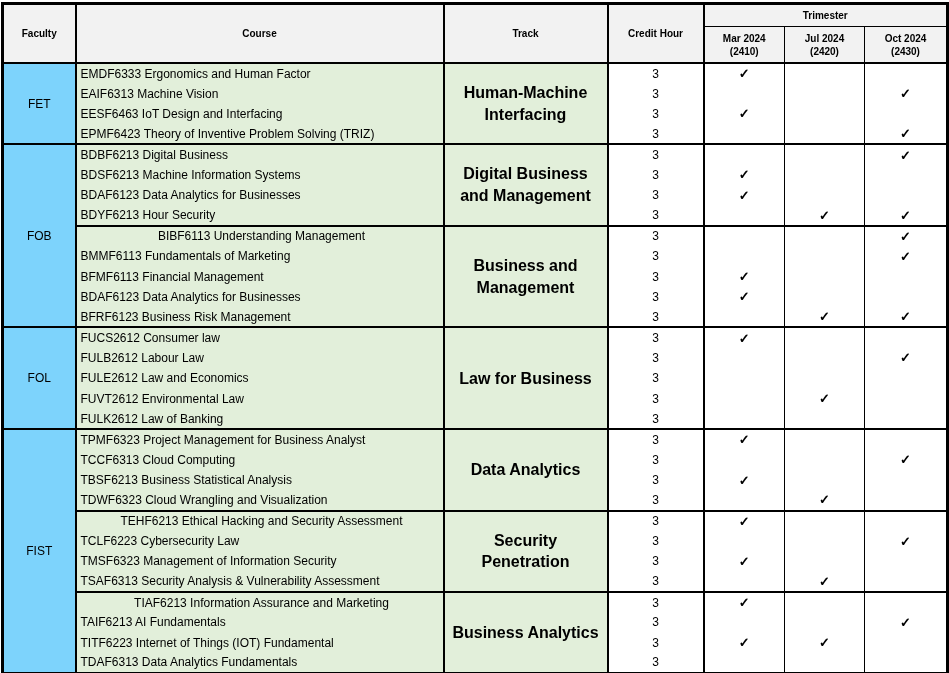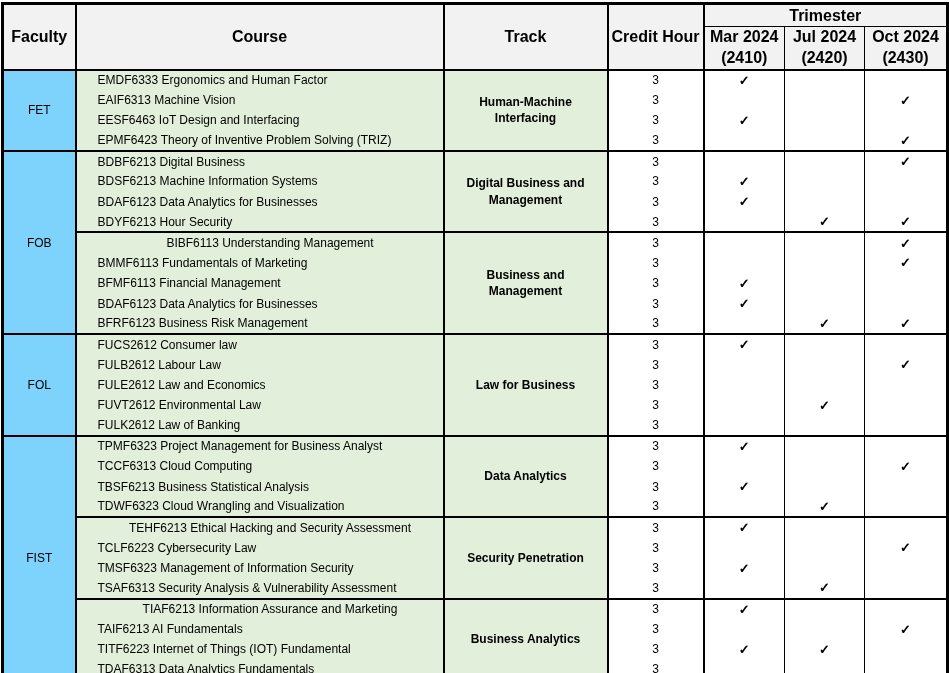--- a/index.html
+++ b/index.html
@@ -7,30 +7,30 @@
     --header-bg:#f2f2f2;
     --line:#000000;
     --page-bg:#ffffff;
   }
   html,body{margin:0;padding:0;background:var(--page-bg);}
   body{font-family:"Liberation Sans",sans-serif;color:#000;}
   .wrap{width:949px;height:673px;overflow:hidden;box-sizing:border-box;padding:2px 1px;}
   table{border-collapse:collapse;table-layout:fixed;border:3px solid var(--line);width:945px;}
   th,td{padding:0;overflow:hidden;}
   
-  thead th{background:var(--header-bg);font-weight:bold;font-size:16px;text-align:center;vertical-align:middle;}
+  thead th{background:var(--header-bg);font-weight:bold;font-size:10px;text-align:center;vertical-align:middle;}
   th.h-faculty,th.h-course,th.h-track,th.h-credit{border-right:2px solid var(--line);border-bottom:2px solid var(--line);}
   th.h-trimester{border-bottom:1px solid var(--line);height:21px;}
   tr.month-row th{border-left:1px solid var(--line);border-bottom:2px solid var(--line);height:35px;white-space:pre-line;line-height:1.3;}
   
   tbody tr{height:20.35px;}
   td{font-size:12px;vertical-align:middle;}
   td.faculty{text-align:center;border-right:2px solid var(--line);background:#7dd3fc;}
-  td.course{background:var(--track-bg);padding-left:21px;border-right:2px solid var(--line);white-space:nowrap;}
-  td.track{background:var(--track-bg);font-weight:bold;font-size:12px;text-align:center;border-right:2px solid var(--line);line-height:1.35;padding:8px 6px;}
+  td.course{background:var(--track-bg);padding-left:4px;border-right:2px solid var(--line);white-space:nowrap;}
+  td.track{background:var(--track-bg);font-weight:bold;font-size:16px;text-align:center;border-right:2px solid var(--line);line-height:1.35;padding:8px 6px;}
   td.credit{text-align:center;border-right:2px solid var(--line);}
   td.chk{text-align:center;font-size:13px;font-weight:600;border-left:1px solid var(--line);}
   tr.track-start td{border-top:2px solid var(--line);text-align:center;}
   tr.faculty-start td{border-top:2px solid var(--line);}
 </style>
 </head>
 <body>
 
 <div class="wrap">
   <table>

